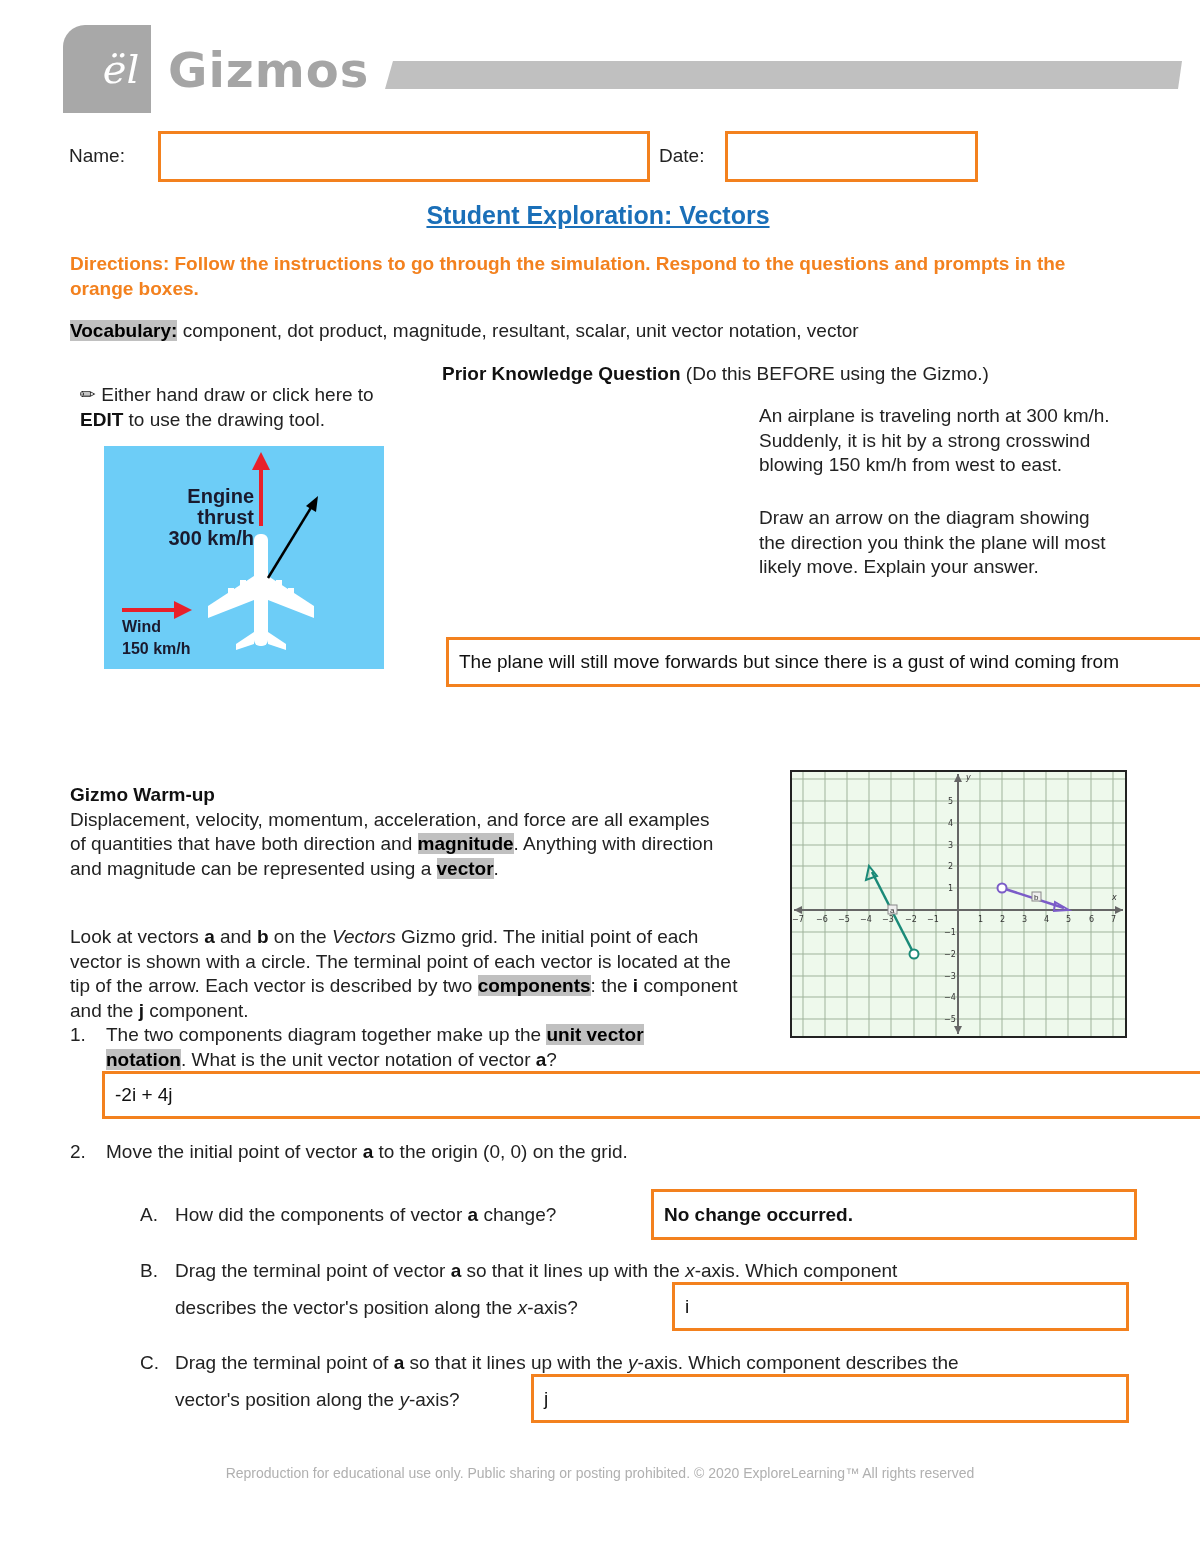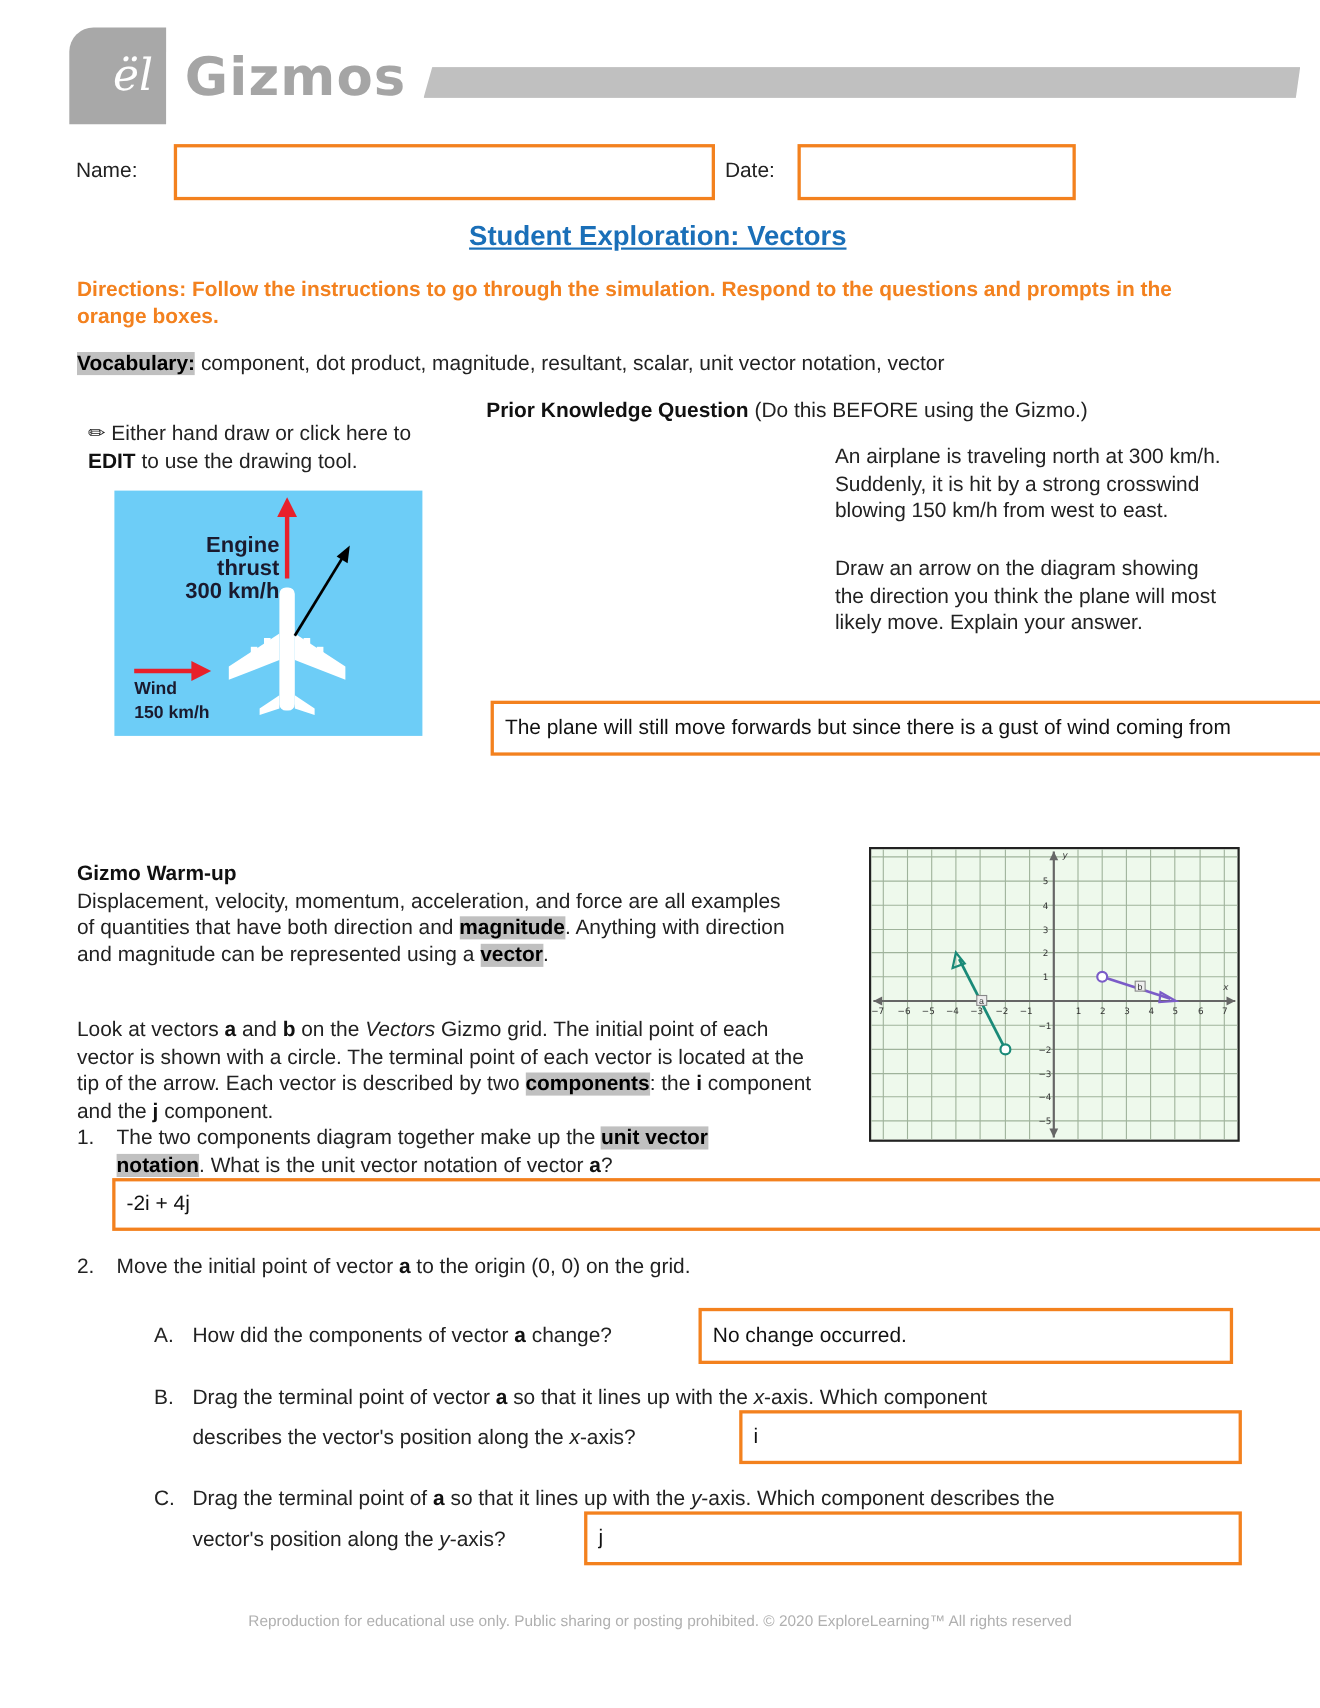--- a/index.html
+++ b/index.html
@@ -191,21 +191,21 @@
 
 <div class="abs body-text" style="left:70px; top:1140px;">2.</div>
 <div class="abs body-text" style="left:106px; top:1140px; width:900px;">
   <span>Move the initial point of vector </span><b>a</b><span> to the origin (0, 0) on the grid.</span>
 </div>
 
 <div class="abs body-text" style="left:140px; top:1203px;">A.</div>
 <div class="abs body-text" style="left:175px; top:1203px; width:480px;">
   <span>How did the components of vector </span><b>a</b><span> change?</span>
 </div>
-<div class="abs obox ans" style="left:635px; top:1189px; width:486px; height:51px;">No change occurred.</div>
+<div class="abs obox ans" style="left:651px; top:1189px; width:486px; height:51px;font-weight:bold;">No change occurred.</div>
 
 <div class="abs body-text" style="left:140px; top:1259px;">B.</div>
 <div class="abs body-text" style="left:175px; top:1259px; width:900px;">
   <span>Drag the terminal point of vector </span><b>a</b><span> so that it lines up with the </span><i>x</i><span>-axis. Which component</span>
 </div>
 <div class="abs body-text" style="left:175px; top:1296px; width:480px;">
   <span>describes the vector's position along the </span><i>x</i><span>-axis?</span>
 </div>
 <div class="abs obox ans" style="left:672px; top:1282px; width:457px; height:49px;">i</div>
 

